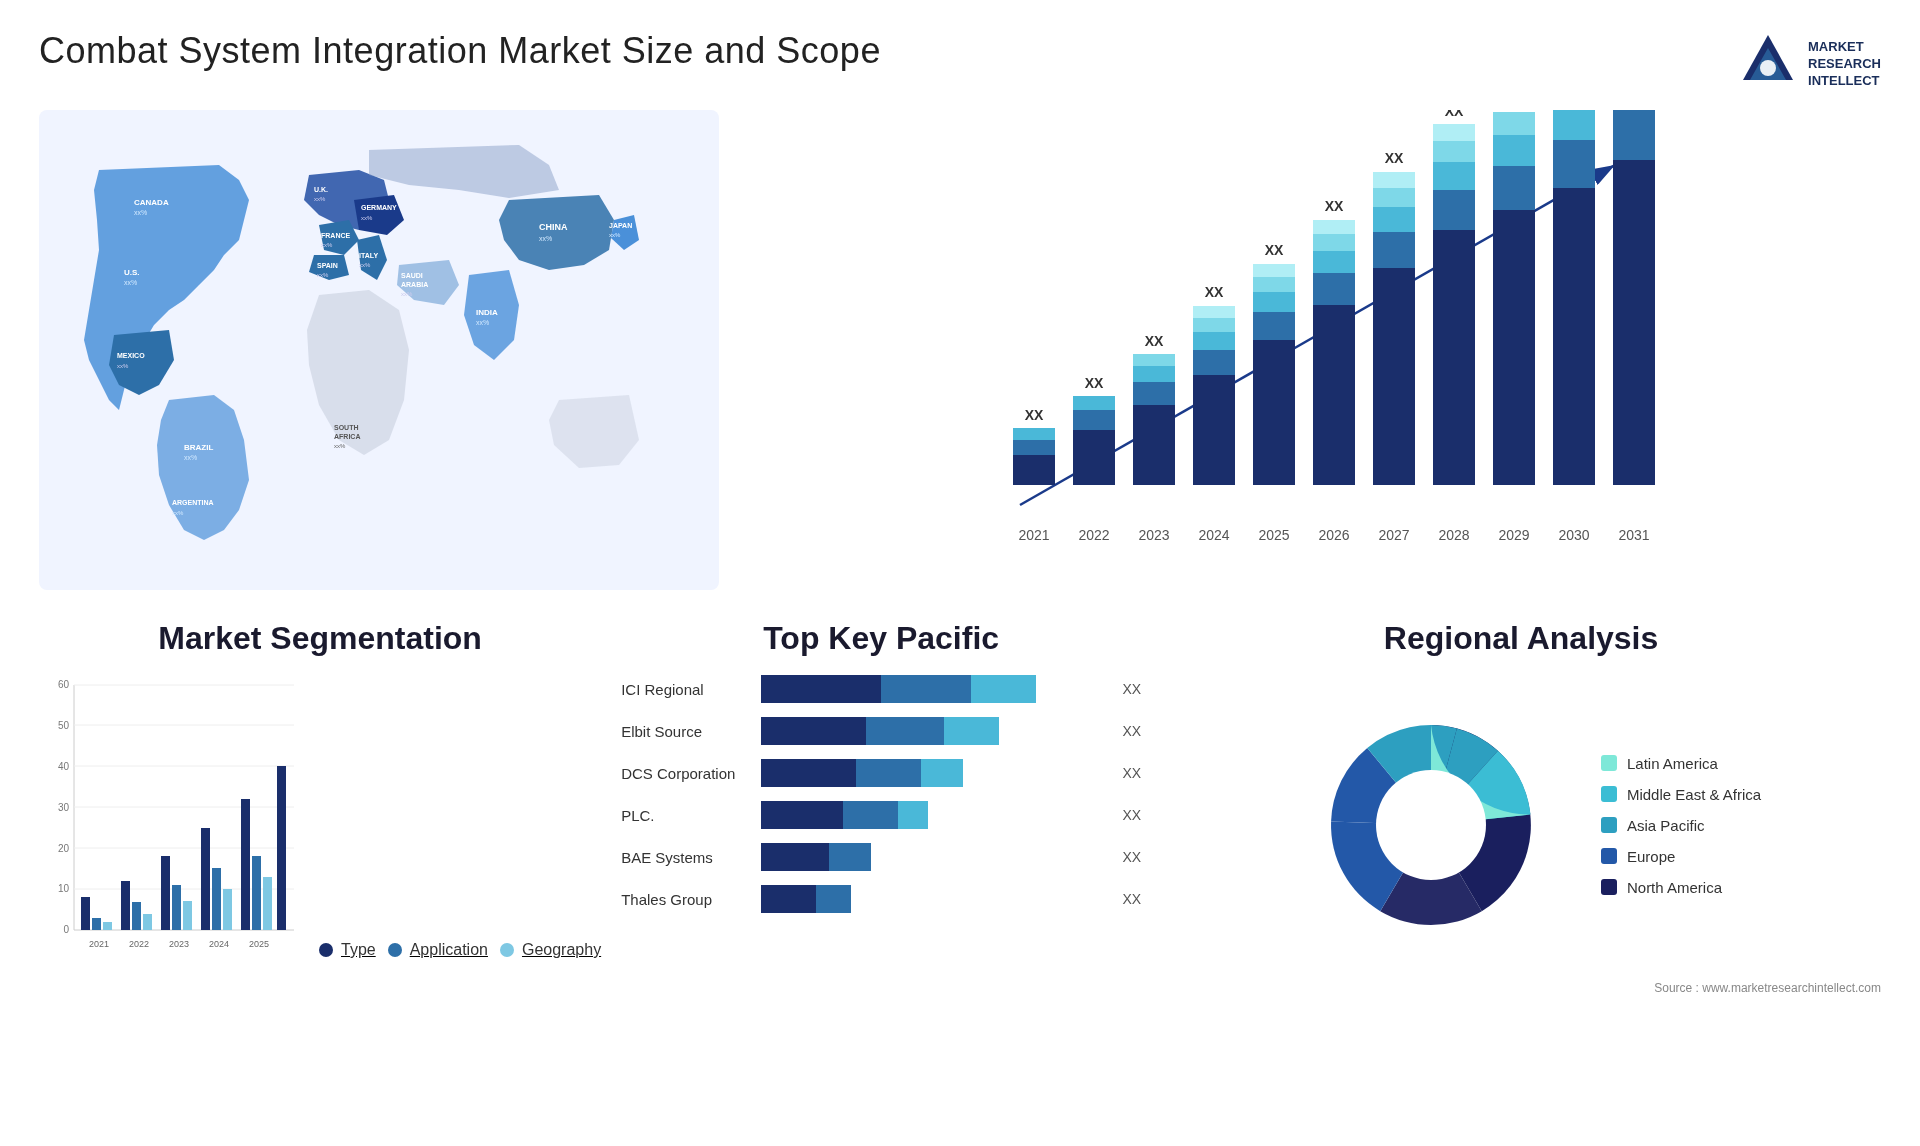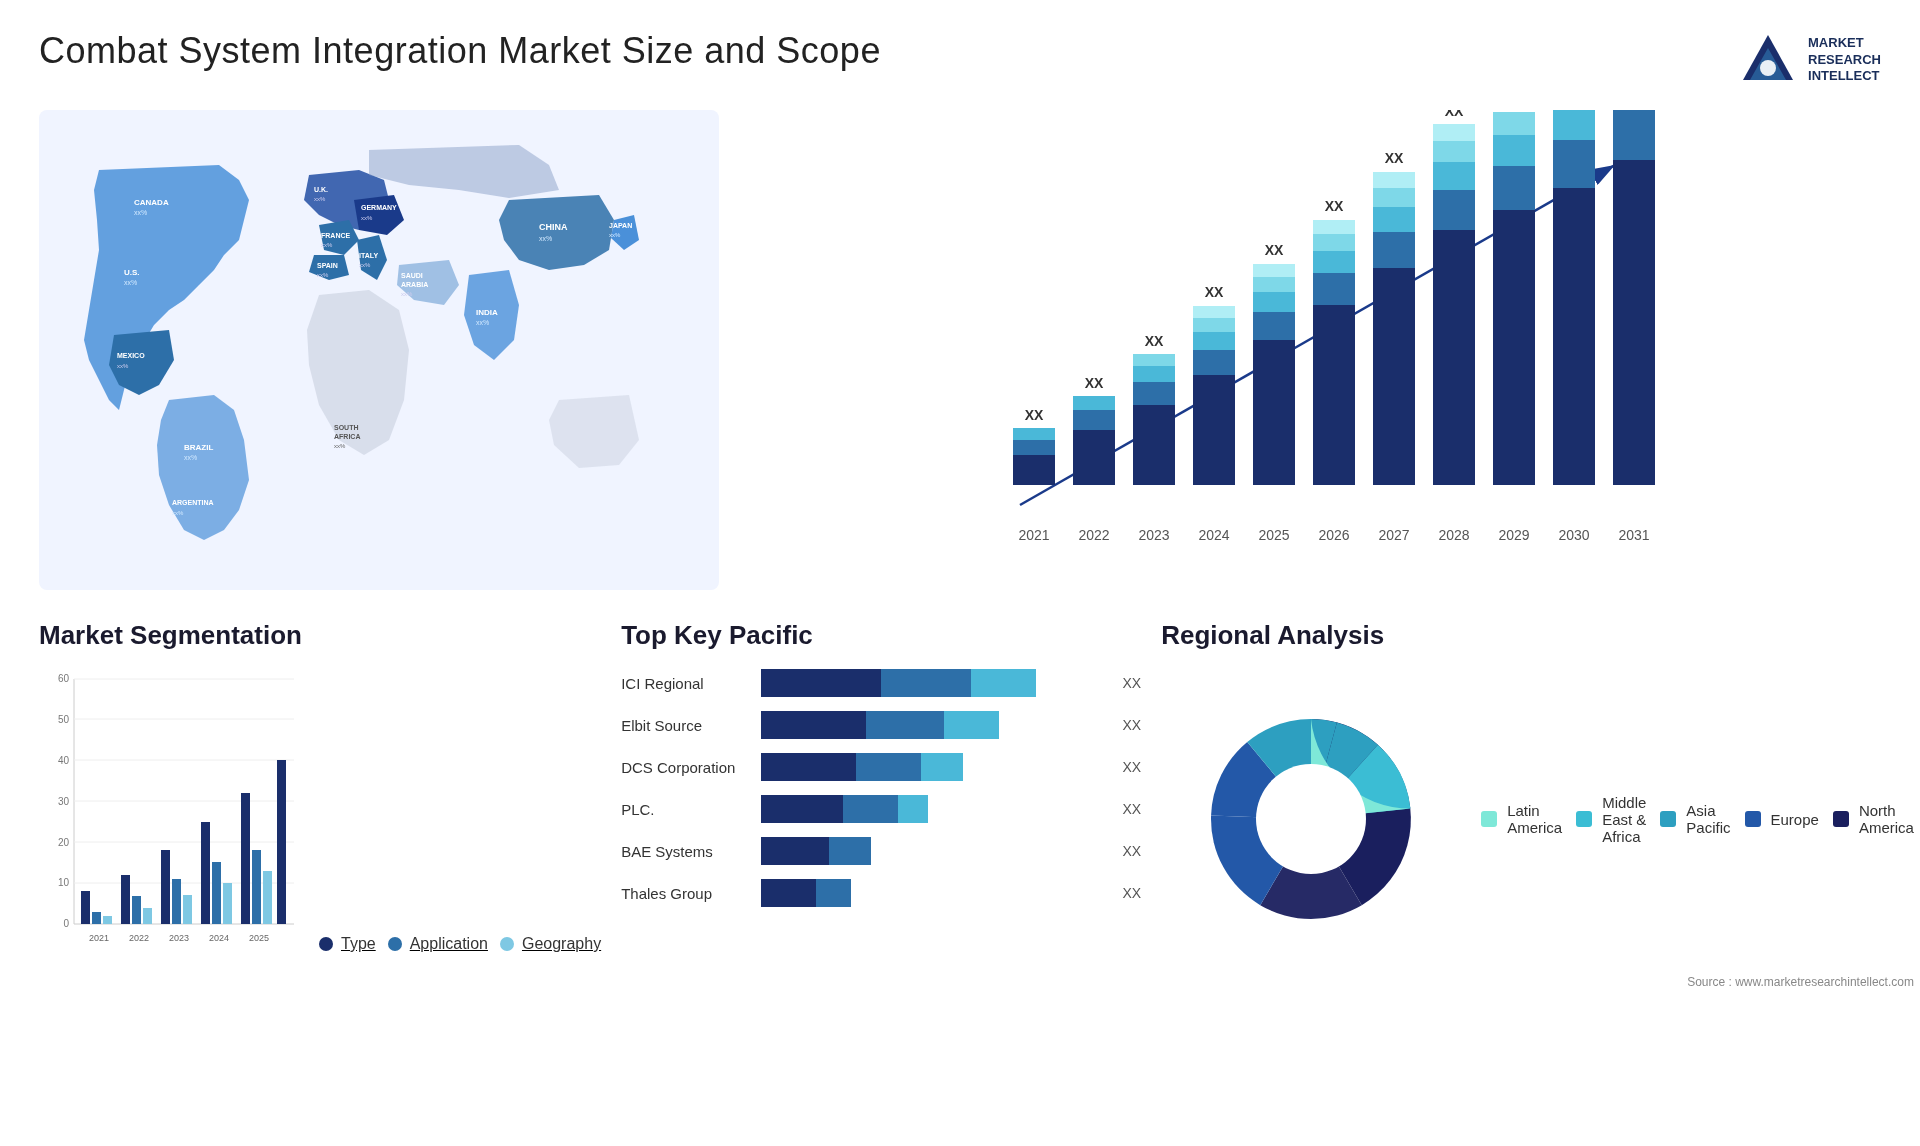--- a/index.html
+++ b/index.html
@@ -29,21 +29,21 @@
 
     .page-title {
       font-size: 36px;
       font-weight: 400;
       color: #222;
       letter-spacing: 0.5px;
     }
 
     .logo-box {
       display: flex;
-      align-items: center;
+      align-items: flex-end;
       gap: 10px;
     }
 
     .logo-icon {
       width: 60px;
       height: 60px;
     }
 
     .logo-text {
       font-size: 13px;
@@ -84,24 +84,25 @@
 
     .key-players-section {
       flex: 0 0 520px;
     }
 
     .regional-section {
       flex: 1;
     }
 
     .section-title {
-      font-size: 26px;
+      font-size: 32px;
       font-weight: 700;
       color: #1a1a2e;
       margin-bottom: 18px;
+      text-align: center;
     }
 
     
     .map-svg {
       width: 100%;
       height: 100%;
     }
 
     
     .seg-chart-area {
@@ -191,21 +192,21 @@
       gap: 20px;
     }
 
     .donut-wrap {
       width: 300px;
       height: 300px;
     }
 
     .region-legend {
       display: flex;
-      flex-direction: row;
+      flex-direction: column;
       gap: 14px;
     }
 
     .region-legend-item {
       display: flex;
       align-items: center;
       gap: 10px;
       font-size: 15px;
       color: #333;
     }

